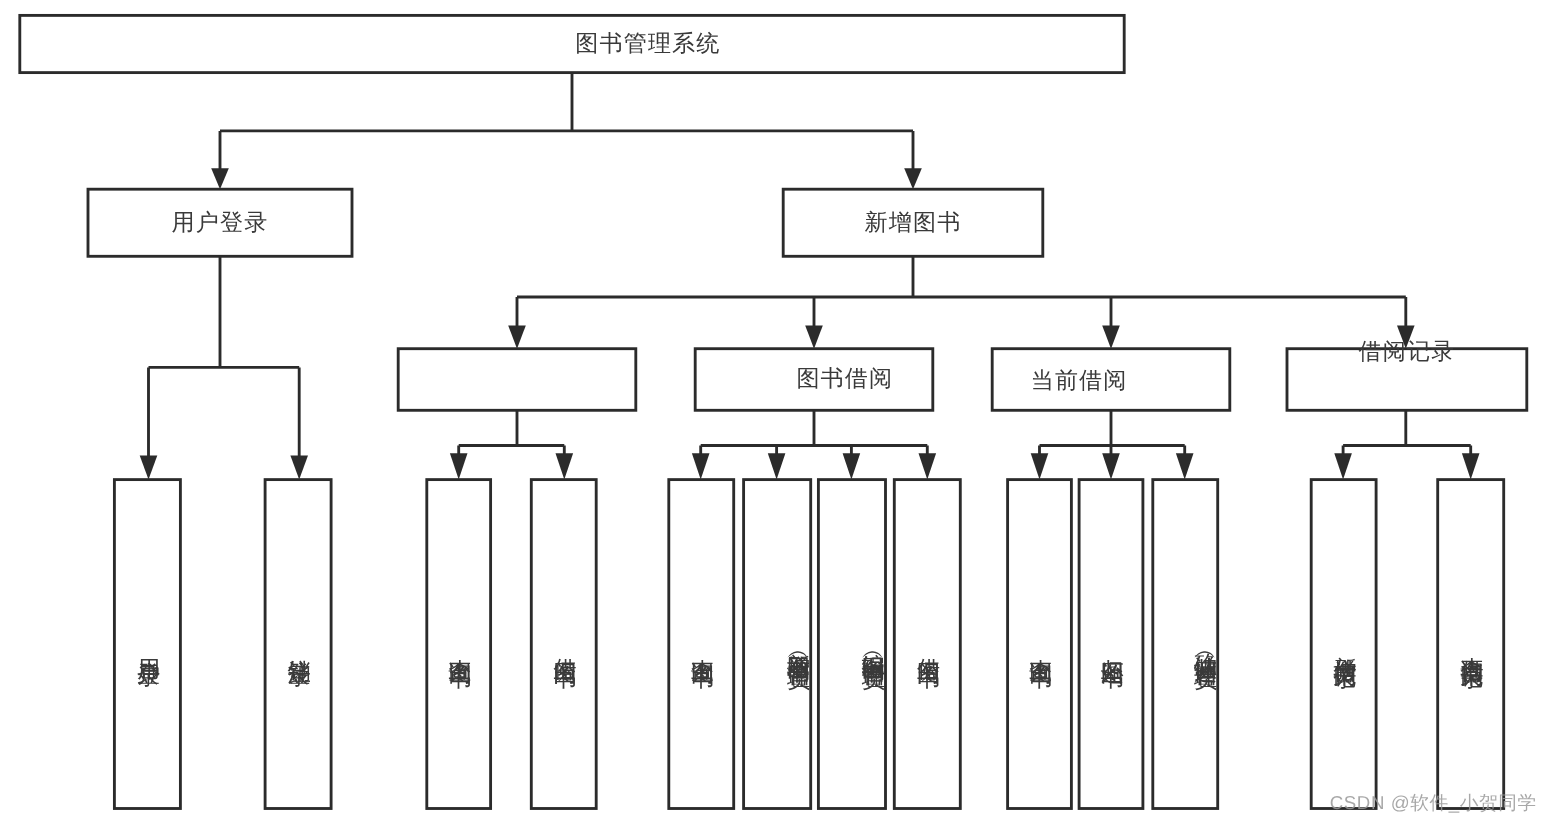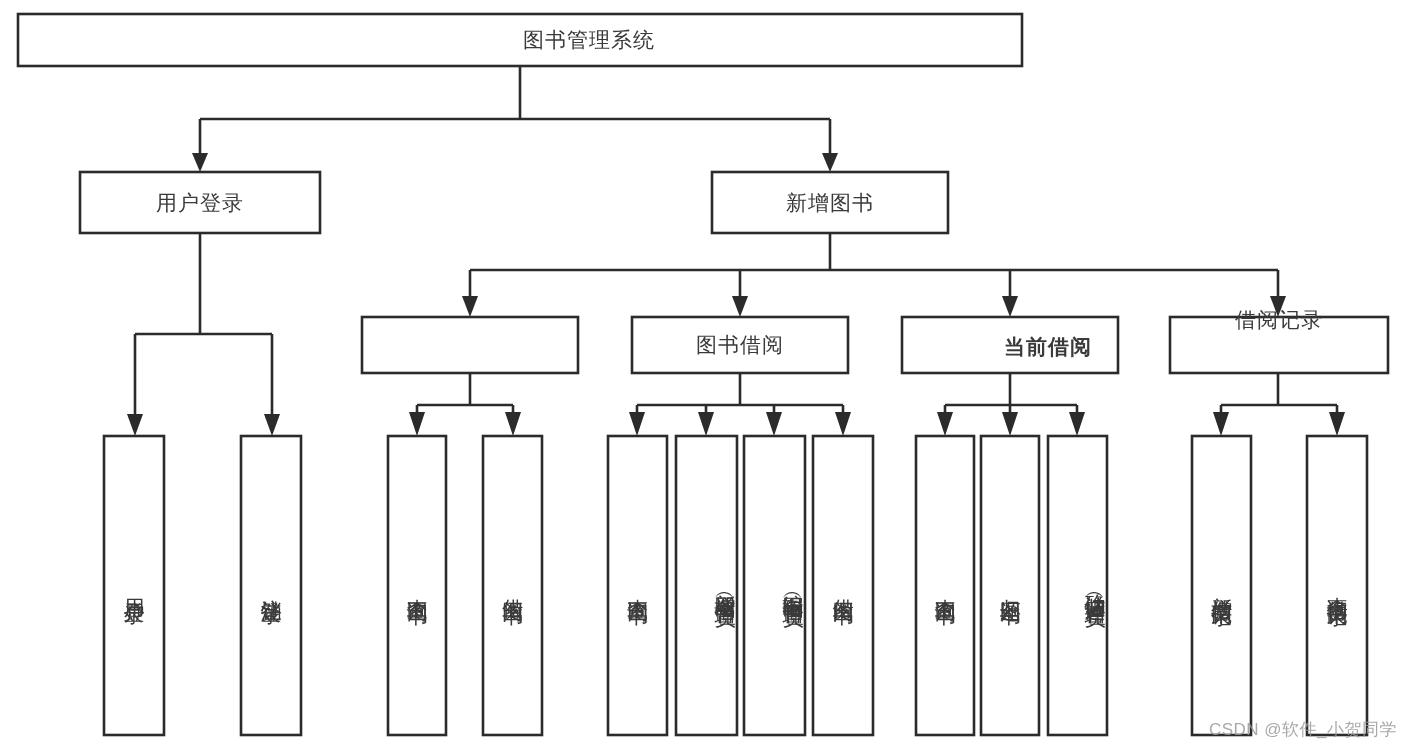--- a/index.html
+++ b/index.html
@@ -159,22 +159,22 @@
     <rect class="node-box" x="1192" y="436" width="59" height="299"></rect>
     <rect class="node-box" x="1307" y="436" width="60" height="299"></rect>
 
   </svg>
 
   <div class="node-label-h" style="left:18px; top:14px; width:1142px; height:52px;">图书管理系统</div>
 
   <div class="node-label-h" style="left:80px; top:172px; width:240px; height:61px;">用户登录</div>
   <div class="node-label-h" style="left:712px; top:172px; width:236px; height:61px;">新增图书</div>
 
-  <div class="node-label-h" style="left:632px; top:317px; width:216px; height:56px;">图书借阅</div>
-  <div class="node-label-h" style="left:940px; top:317px; width:216px; height:60px;font-weight:bold;">当前借阅</div>
+  <div class="node-label-h" style="left:632px; top:317px; width:216px; height:56px;padding-left:28px;">图书借阅</div>
+  <div class="node-label-h" style="left:873px; top:317px; width:216px; height:60px;">当前借阅</div>
   <div class="node-label-h" style="left:1170px; top:300px; width:218px; height:40px;">借阅记录</div>
 
   <div class="node-label-v" style="left:104px; top:436px; width:60px; height:299px;">用户登录</div>
   <div class="node-label-v" style="left:241px; top:436px; width:60px; height:299px;">注销登录</div>
 
   <div class="node-label-v" style="left:388px; top:436px; width:58px; height:299px;">查询图书</div>
   <div class="node-label-v" style="left:483px; top:436px; width:59px; height:299px;">借阅图书</div>
 
   <div class="node-label-v" style="left:608px; top:436px; width:59px; height:299px;">查询图书</div>
   <div class="node-label-v" style="left:676px; top:436px; width:61px; height:299px; align-items:flex-start;">新增图书（管理员）</div>

